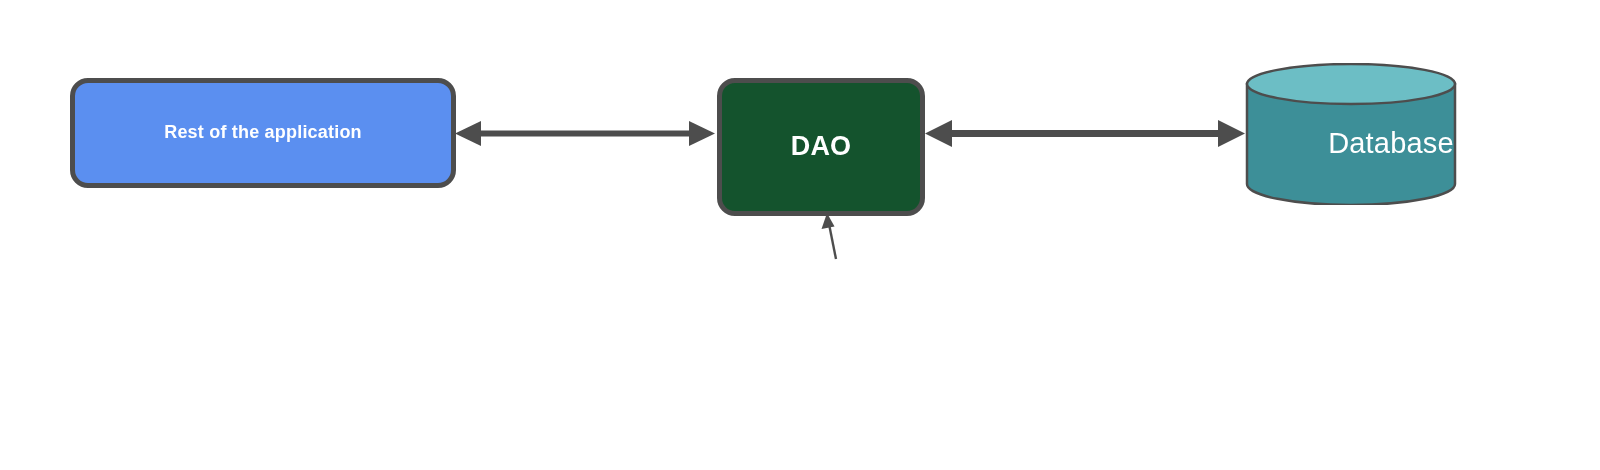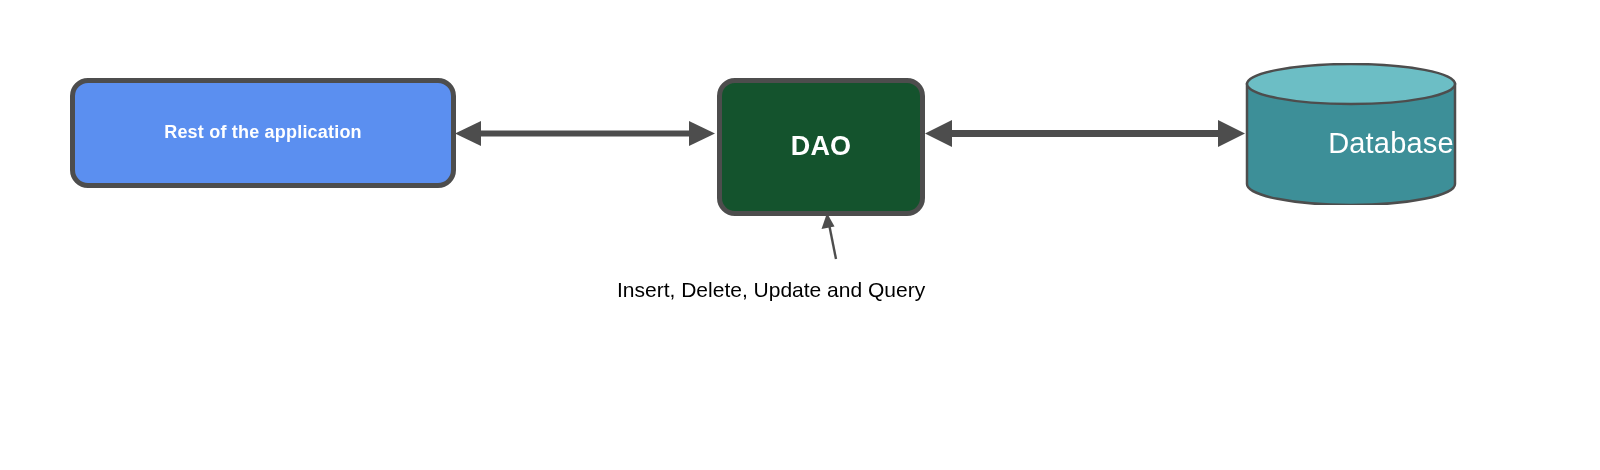--- a/index.html
+++ b/index.html
@@ -147,16 +147,15 @@
       <path d="M2,21 L2,121 A104,21 0 0 0 210,121 L210,21 Z" fill="#3d8f98" stroke="#4d4d4d" stroke-width="2.5"></path>
 
       <ellipse cx="106" cy="21" rx="104" ry="20" fill="#6cbec5" stroke="#4d4d4d" stroke-width="2.5"></ellipse>
     </svg>
     <div class="cyl-text">
       <span class="node-label">Database</span>
     </div>
   </div>
 
   <div id="annotation-caption">
-    <span class="cap-line">Insert, Delete, Update and Query</span>
   </div>
 
 </div>
 
 </body></html>

